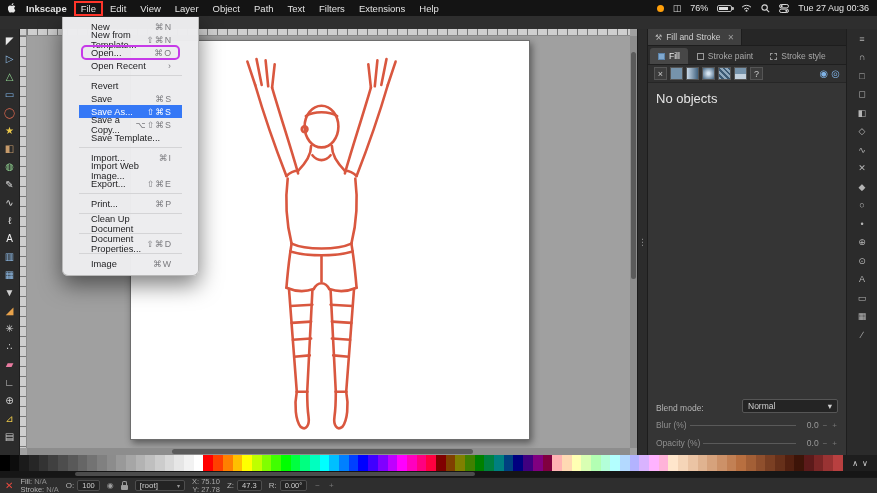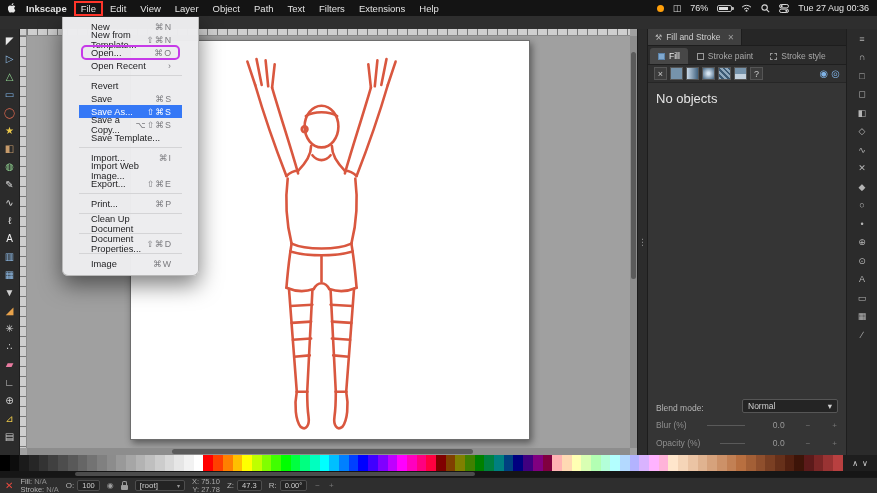--- a/index.html
+++ b/index.html
@@ -75,21 +75,21 @@
   .paint-radial-gradient { background:radial-gradient(circle,#d6e4f0 15%,#41627f); }
   .paint-pattern { background:repeating-linear-gradient(45deg,#8fa8bd 0 2px,#3c5a74 2px 4px); }
   .paint-swatch { background:linear-gradient(180deg,#7693ab 50%,#c4d2de 50%); }
   .fill-rules { margin-left:auto; display:flex; gap:3px; }
   .frule { color:#7fb2e5; font-size:10px; cursor:pointer; }
   .no-objects { padding:8px 8px; font-size:13px; color:#e6e6e6; }
   .panel-spacer { flex:1; }
   .blend-row { display:flex; align-items:flex-end; justify-content:space-between; padding:3px 8px; font-size:8.5px; color:#b5b5b5; }
   .blend-select { width:96px; height:14px; background:#242424; border:1px solid #565656; border-radius:2px;
     display:flex; align-items:center; justify-content:space-between; padding:0 5px; color:#cfcfcf; font-size:8.5px; cursor:pointer; }
-  .slider-row { display:flex; align-items:center; gap:20px; padding:4px 8px; font-size:8.5px; color:#8f8f8f; }
+  .slider-row { display:flex; align-items:center; gap:3px; padding:4px 8px; font-size:8.5px; color:#8f8f8f; }
   .slider-track { flex:1; height:1px; background:#5a5a5a; position:relative; }
   .slider-val { min-width:20px; text-align:right; color:#9a9a9a; }
   .mini-btn { color:#777; font-size:8px; cursor:pointer; padding:0 1px; }
 
   
   .rstrip { position:absolute; left:846px; top:29px; width:31px; height:426px; background:#2b2b2b;
     border-left:1px solid #1e1e1e; display:flex; flex-direction:column; align-items:center; padding-top:3px; gap:5.5px; }
   .snap-icon { width:14px; height:13px; display:flex; align-items:center; justify-content:center; font-size:9px; color:#b5b5b5; cursor:pointer; }
 
   

